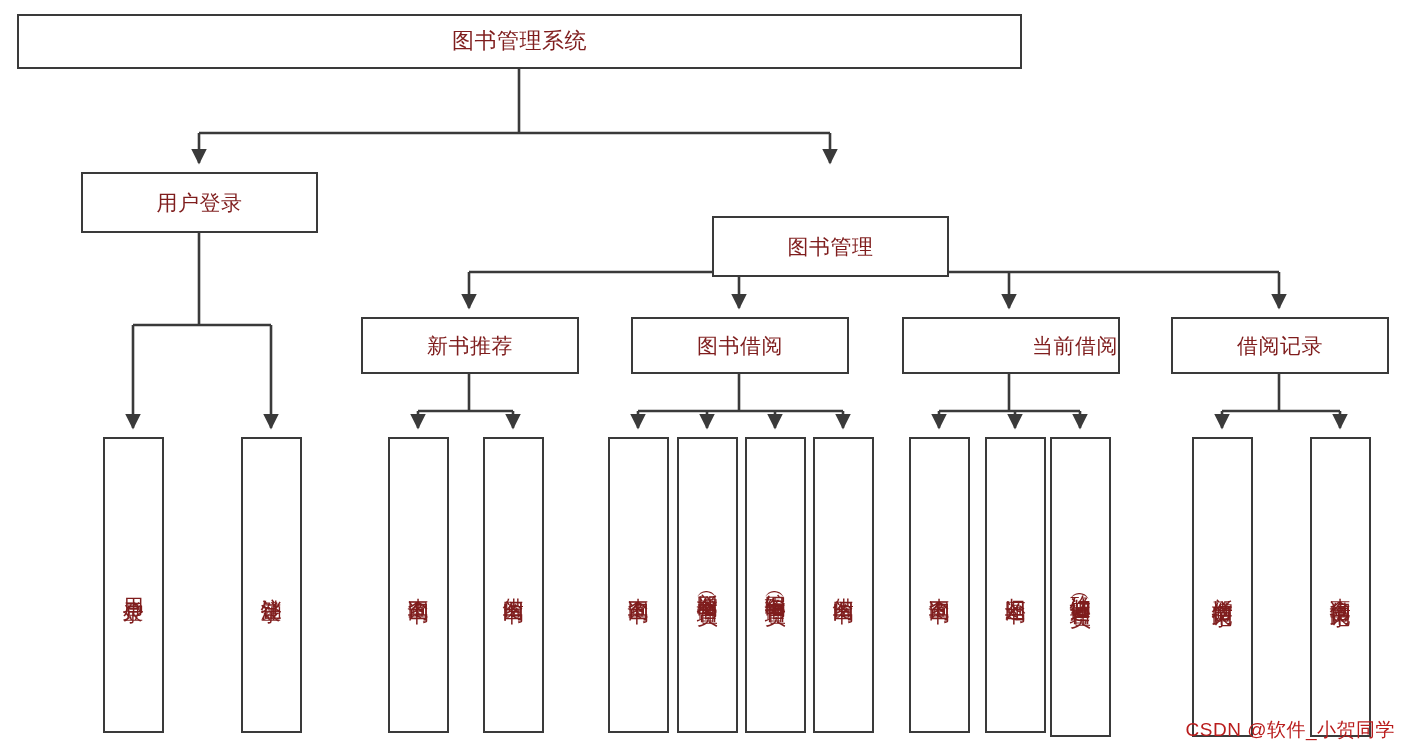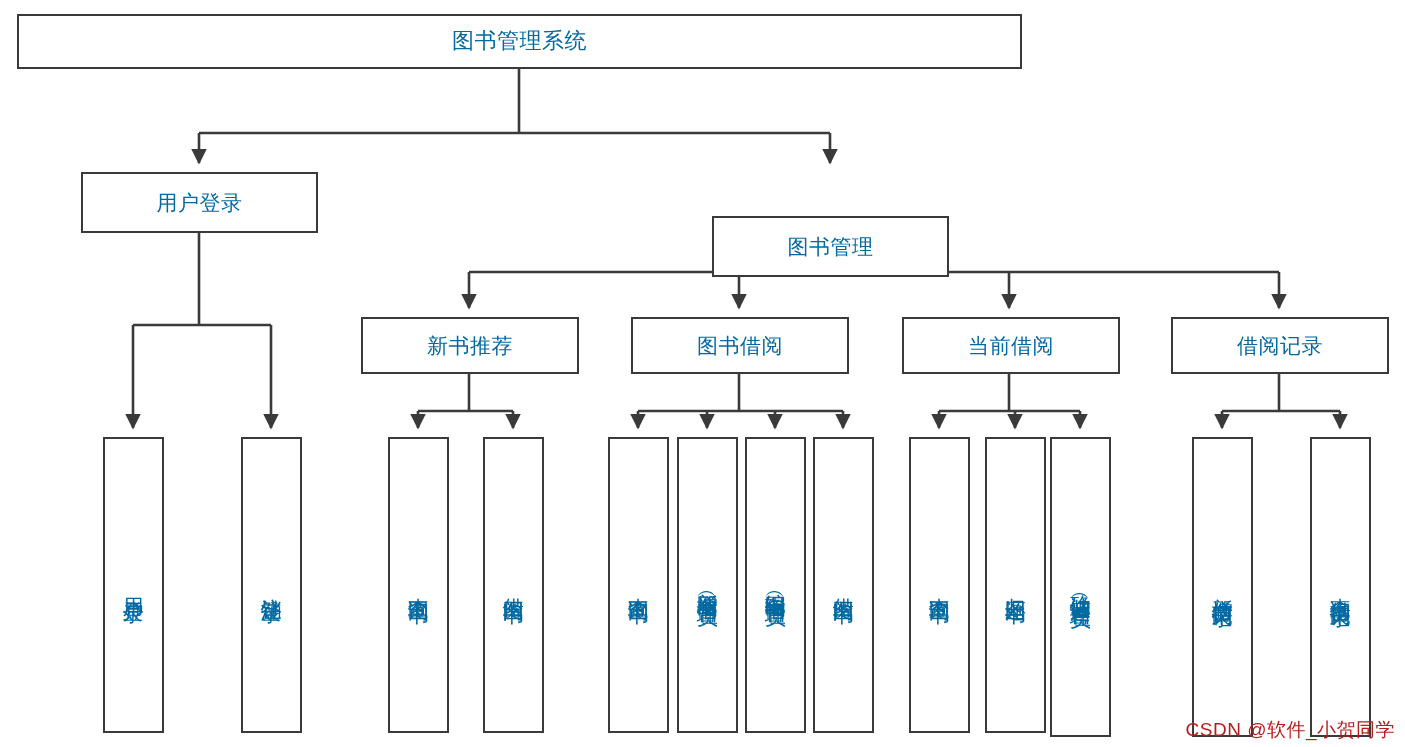--- a/index.html
+++ b/index.html
@@ -36,21 +36,21 @@
     display: flex;
     align-items: center;
     justify-content: center;
     color: #1d1d1d;
   }
   .node .label {
     font-size: 21px;
     line-height: 1.1;
     letter-spacing: 0.5px;
     white-space: nowrap;
-    color: #0369a1;
+    color: #7f1d1d;
   }
   .node.vertical .label {
     writing-mode: vertical-rl;
     text-orientation: upright;
     font-size: 21px;
     line-height: 1.12;
     letter-spacing: 2px;
     white-space: normal;
     text-align: center;
   }
@@ -135,21 +135,21 @@
   <div class="node" style="left:712px; top:172px; width:237px; height:61px;margin-top:44px;">
     <span class="label">图书管理</span>
   </div>
 
   <div class="node" style="left:631px; top:317px; width:218px; height:57px;">
     <span class="label">图书借阅</span>
   </div>
   <div class="node" style="left:361px; top:317px; width:218px; height:57px;">
     <span class="label">新书推荐</span>
   </div>
-  <div class="node" style="left:902px; top:317px; width:218px; height:57px;">
+  <div class="node" style="left:902px; top:317px; width:218px; height:57px;justify-content:flex-end;">
     <span class="label">当前借阅</span>
   </div>
   <div class="node" style="left:1171px; top:317px; width:218px; height:57px;text-align:right;">
     <span class="label">借阅记录</span>
   </div>
 
   <div class="node vertical" style="left:103px; top:437px; width:61px; height:296px;">
     <span class="label">用户登录</span>
   </div>
   <div class="node vertical" style="left:241px; top:437px; width:61px; height:296px;">

